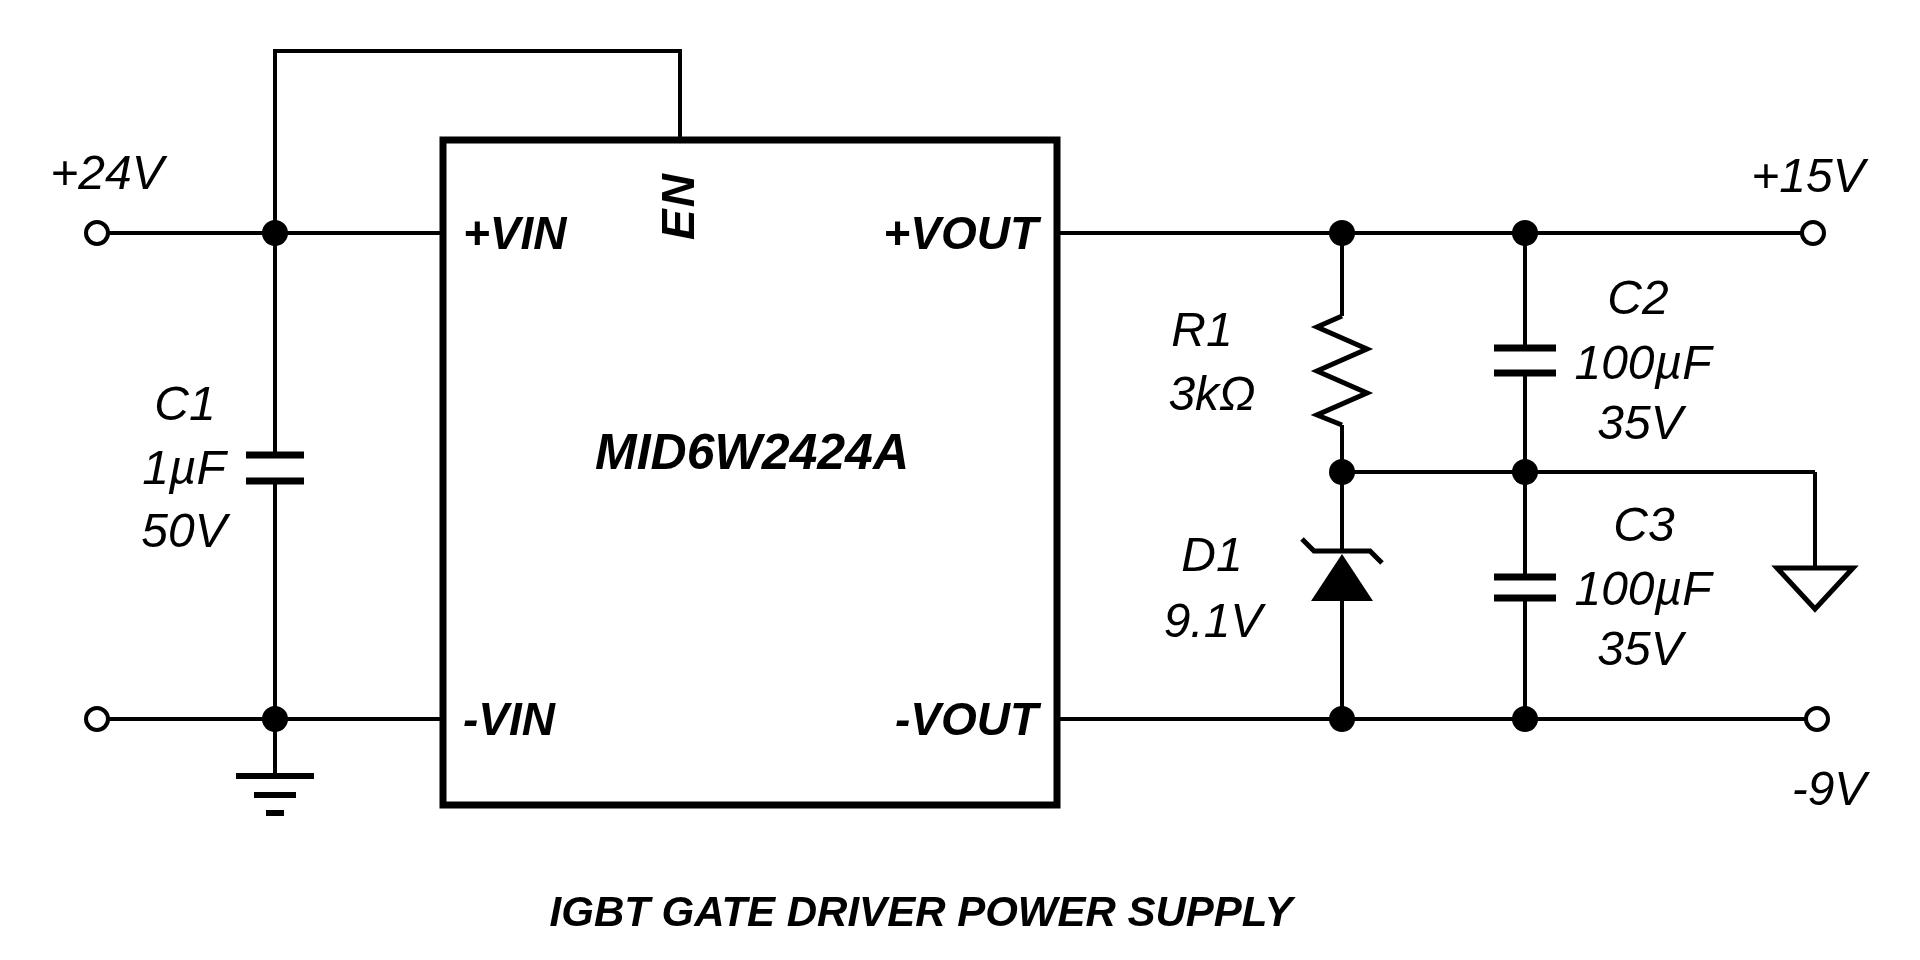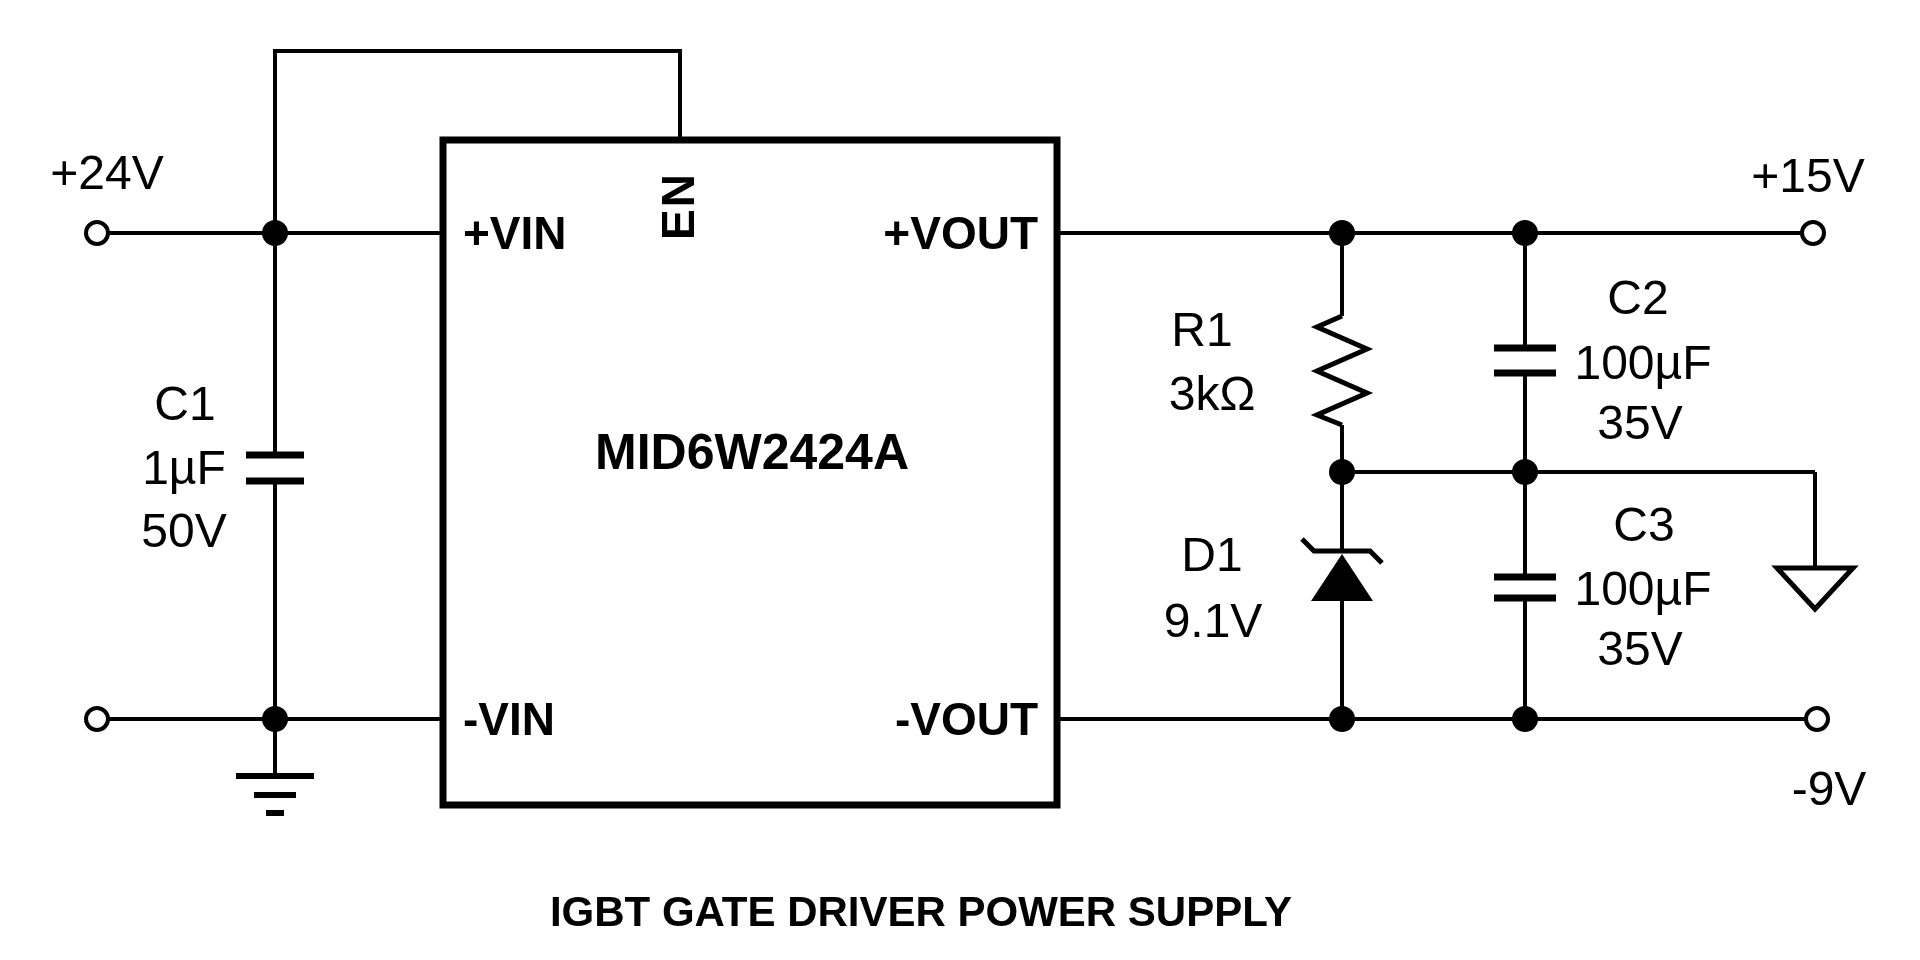--- a/index.html
+++ b/index.html
@@ -1,16 +1,16 @@
 <!DOCTYPE html>
 <html><head>
 <meta charset="utf-8">
 <style>
   html, body { margin: 0; padding: 0; background: #ffffff; }
-  .canvas { width: 1920px; height: 960px; position: relative; background: #ffffff; }
+  .canvas { width: 1920px; height: 960px; position: relative; background: #ffffff; font-style: italic; }
   svg { display: block; }
   text {
     font-family: "Liberation Sans", "DejaVu Sans", sans-serif;
     fill: #000000;
   }
   .lbl  { font-size: 48px; font-weight: 400; }
   .pin  { font-size: 46px; font-weight: 700; }
   .part { font-size: 50px; font-weight: 700; }
   .en   { font-size: 46px; font-weight: 700; letter-spacing: 2px; }
   .cap  { font-size: 42px; font-weight: 700; }

